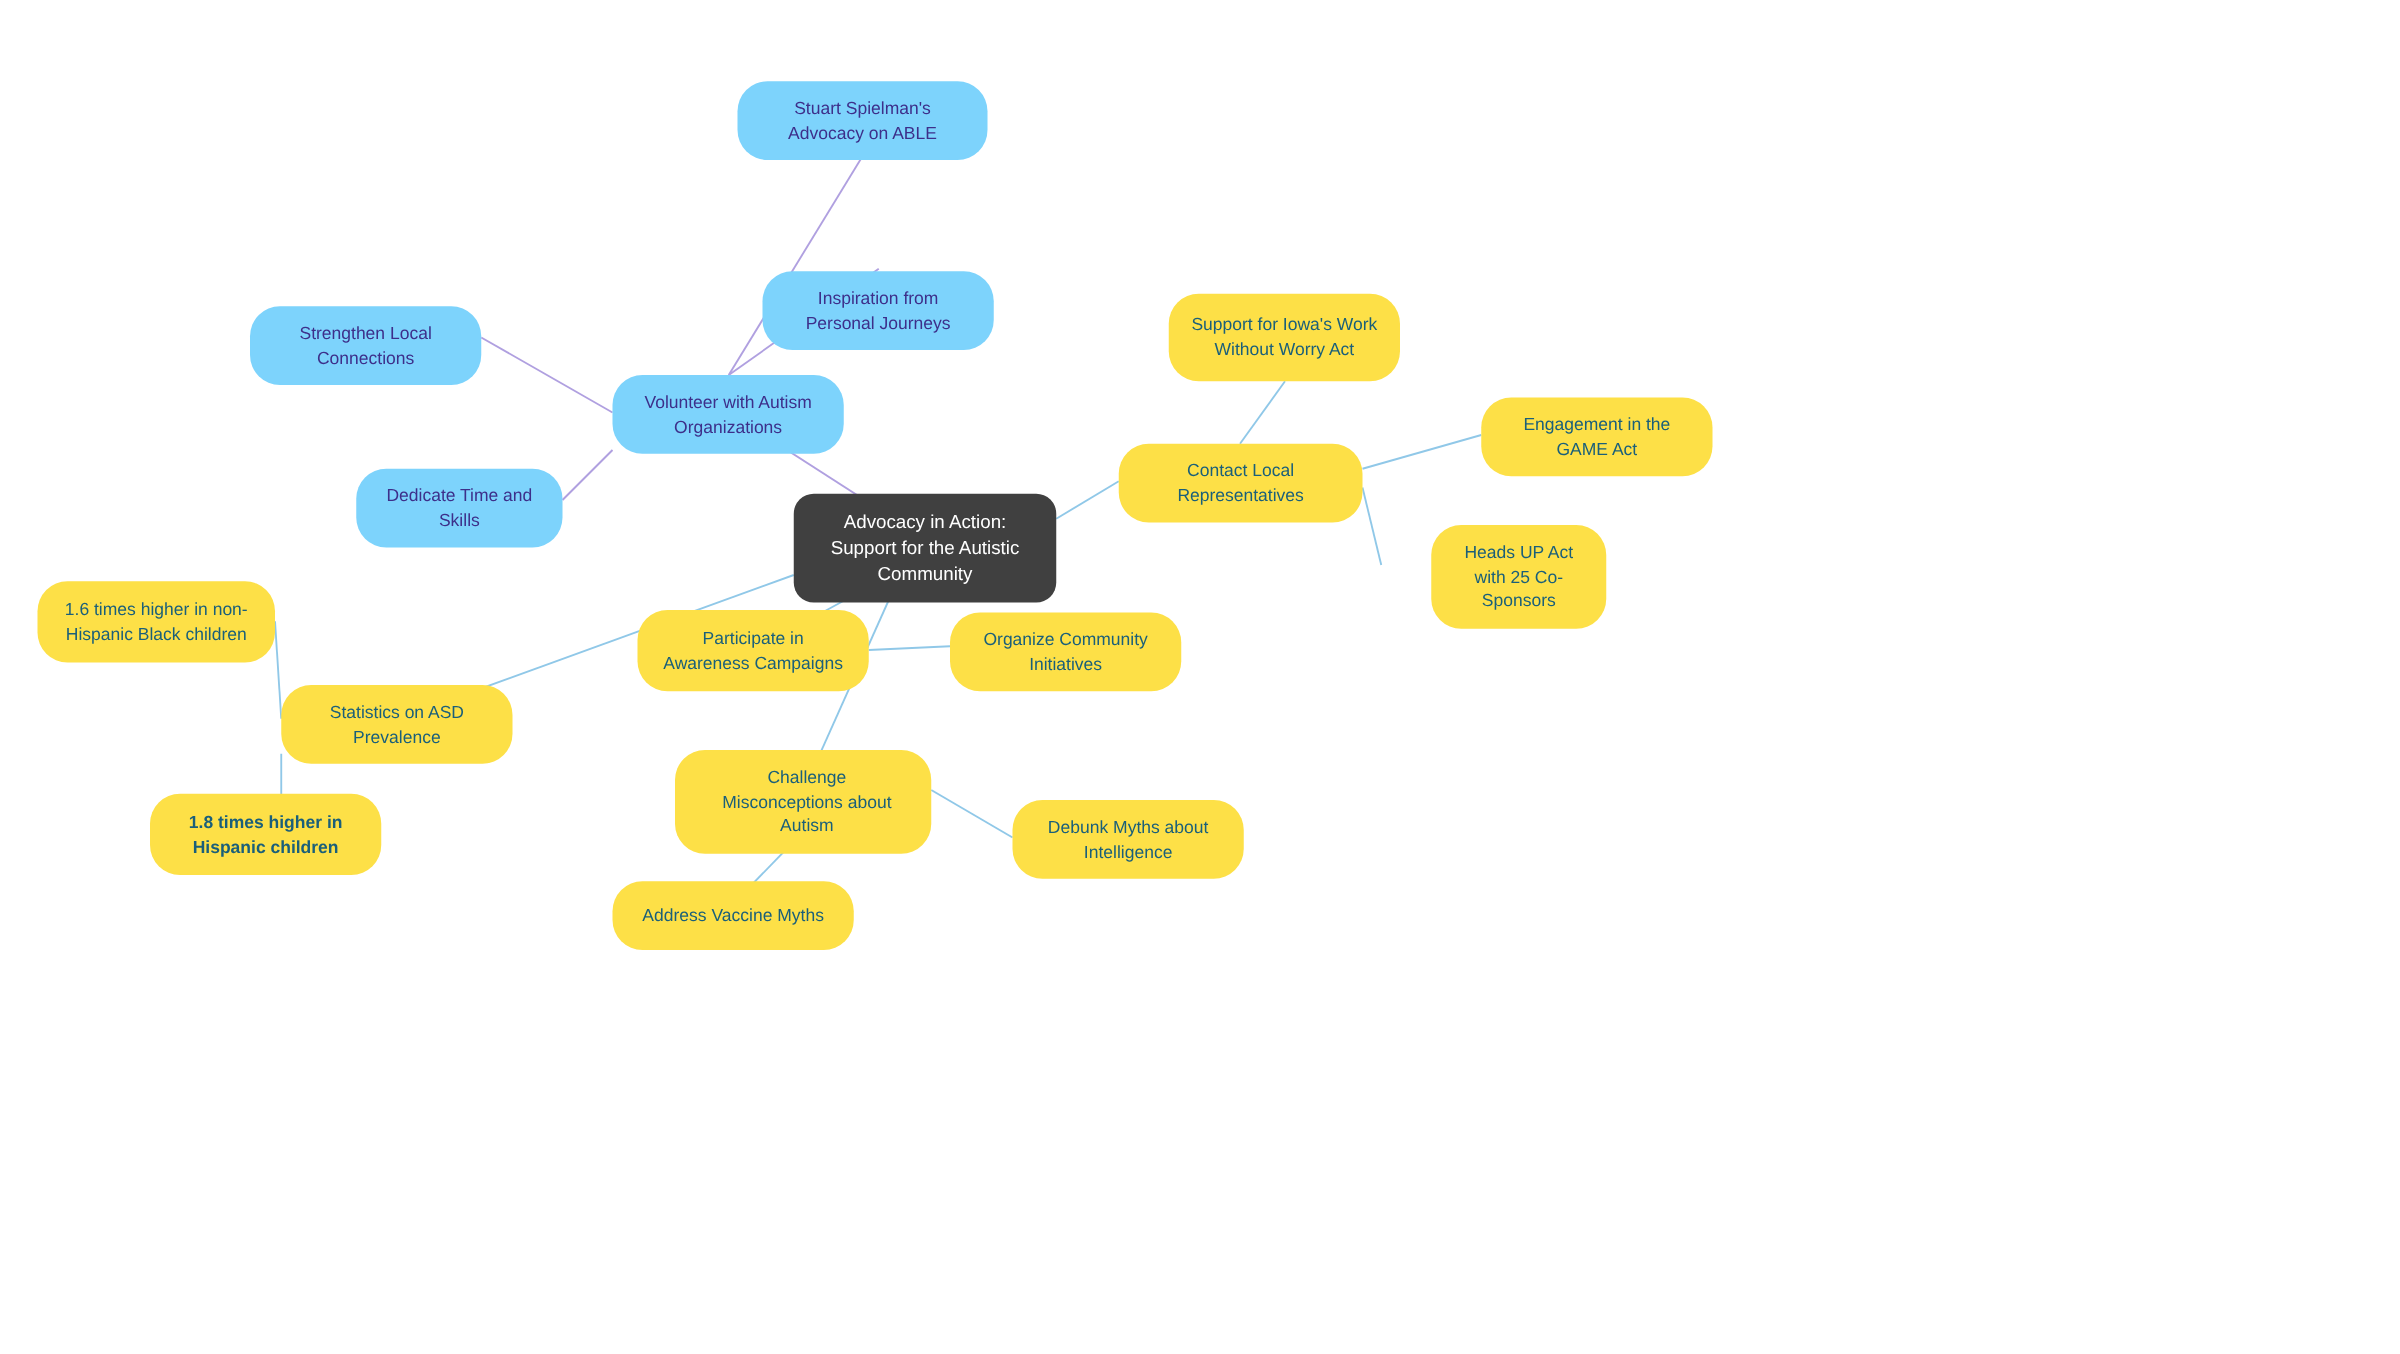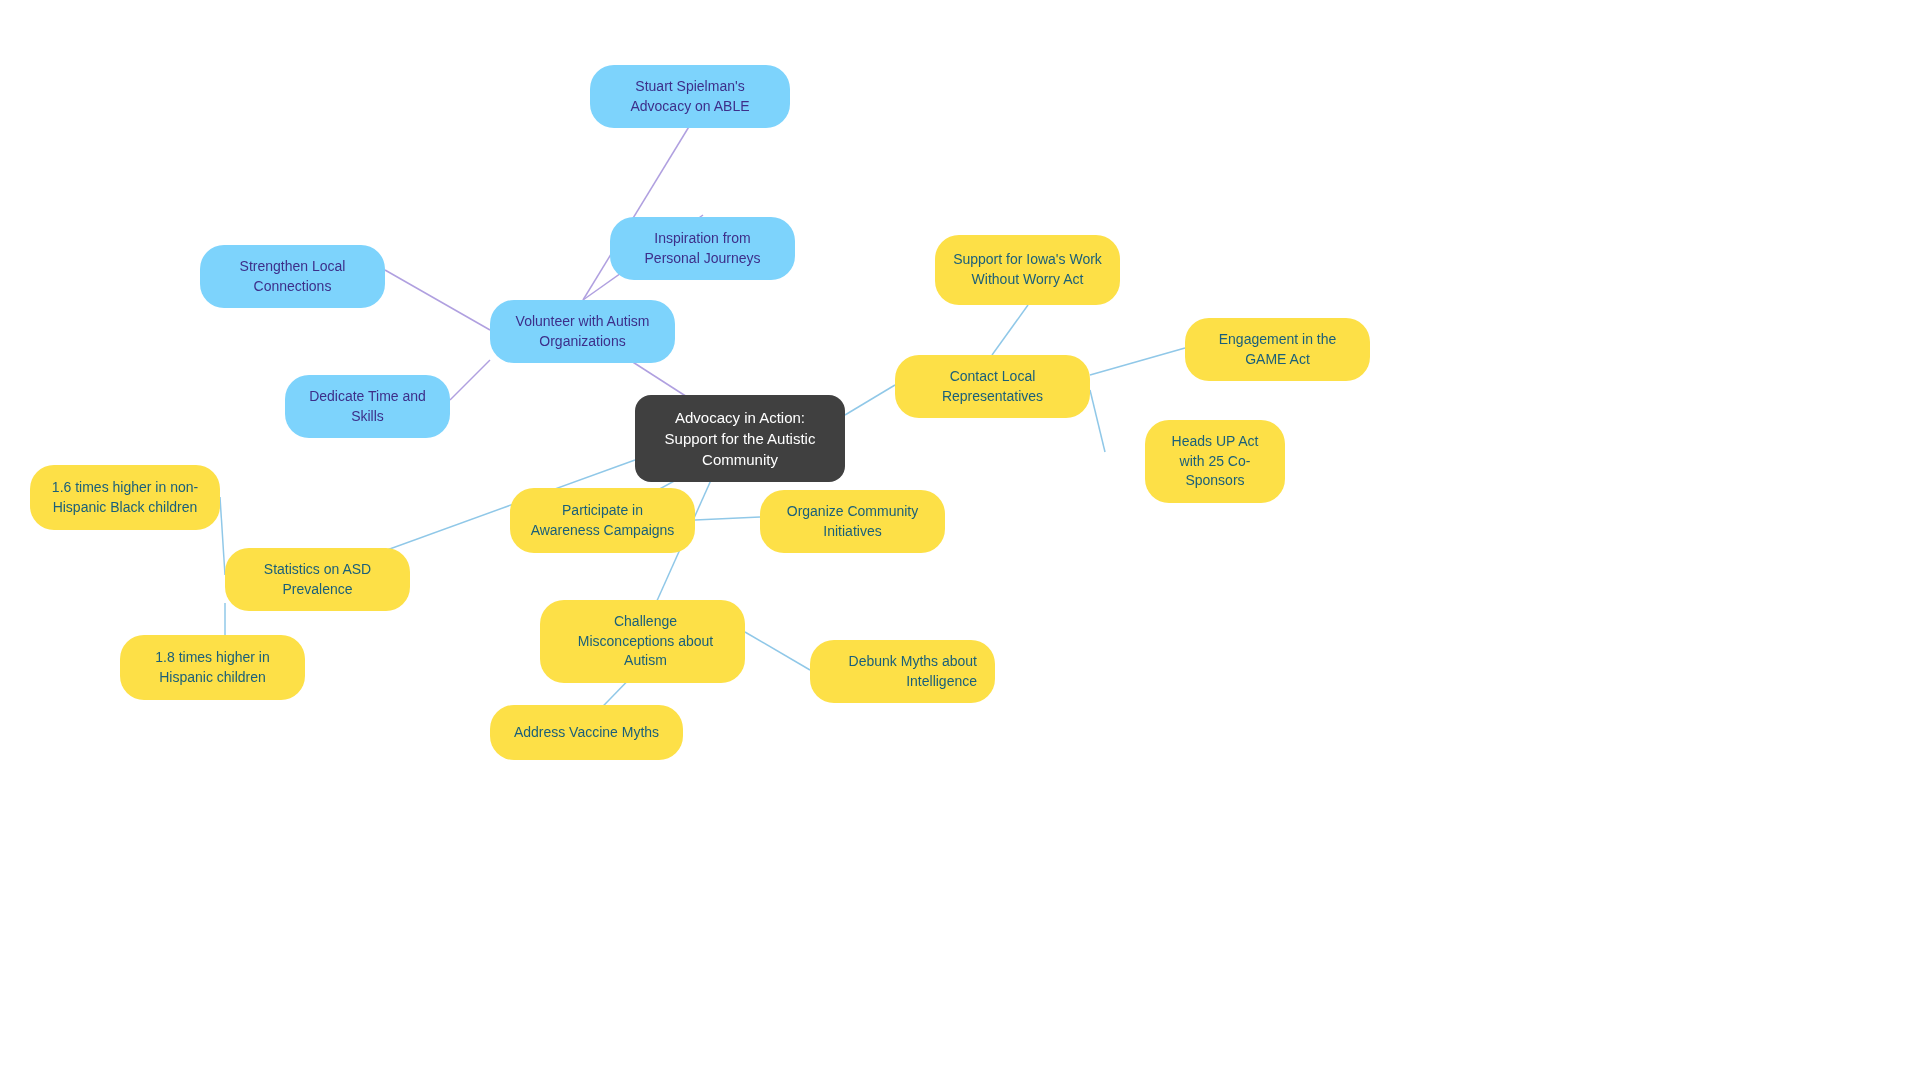--- a/index.html
+++ b/index.html
@@ -116,23 +116,23 @@
   <div class="node node-blue" style="left:1185px; top:318px; width:185px; min-height:58px;">Engagement in the GAME Act</div>
 
   <div class="node node-blue" style="left:1105px; top:420px; width:140px; min-height:65px;margin-left:40px;">Heads UP Act with 25 Co-Sponsors</div>
 
   <div class="node node-blue" style="left:510px; top:488px; width:185px; min-height:65px;">Participate in Awareness Campaigns</div>
 
   <div class="node node-blue" style="left:760px; top:490px; width:185px; min-height:55px;">Organize Community Initiatives</div>
 
   <div class="node node-blue" style="left:540px; top:600px; width:205px; min-height:65px;padding-left:24px;">Challenge Misconceptions about Autism</div>
 
-  <div class="node node-blue" style="left:810px; top:640px; width:185px; min-height:60px;text-align:right;">Debunk Myths about Intelligence</div>
+  <div class="node node-blue" style="left:810px; top:640px; width:185px; min-height:60px;">Debunk Myths about Intelligence</div>
 
   <div class="node node-blue" style="left:490px; top:705px; width:193px; min-height:55px;">Address Vaccine Myths</div>
 
   <div class="node node-blue" style="left:225px; top:548px; width:185px; min-height:55px;">Statistics on ASD Prevalence</div>
 
   <div class="node node-blue" style="left:30px; top:465px; width:190px; min-height:65px;">1.6 times higher in non-Hispanic Black children</div>
 
-  <div class="node node-blue" style="left:120px; top:635px; width:185px; min-height:65px;">1.8 times higher in Hispanic children</div>
+  <div class="node node-blue" style="left:120px; top:635px; width:185px; min-height:65px;font-weight:bold;">1.8 times higher in Hispanic children</div>
 
 </div>
 
 </body></html>

